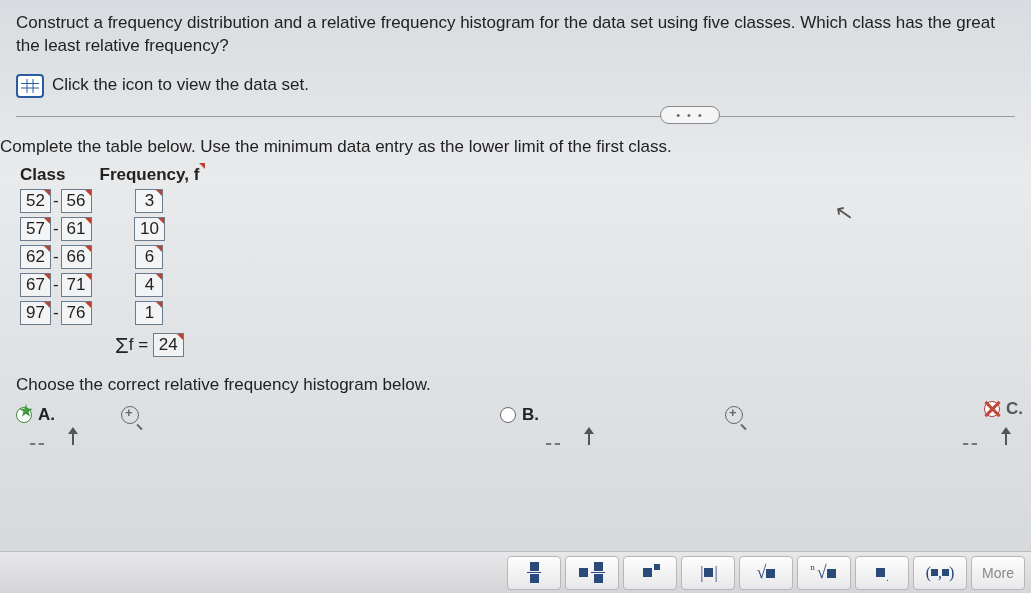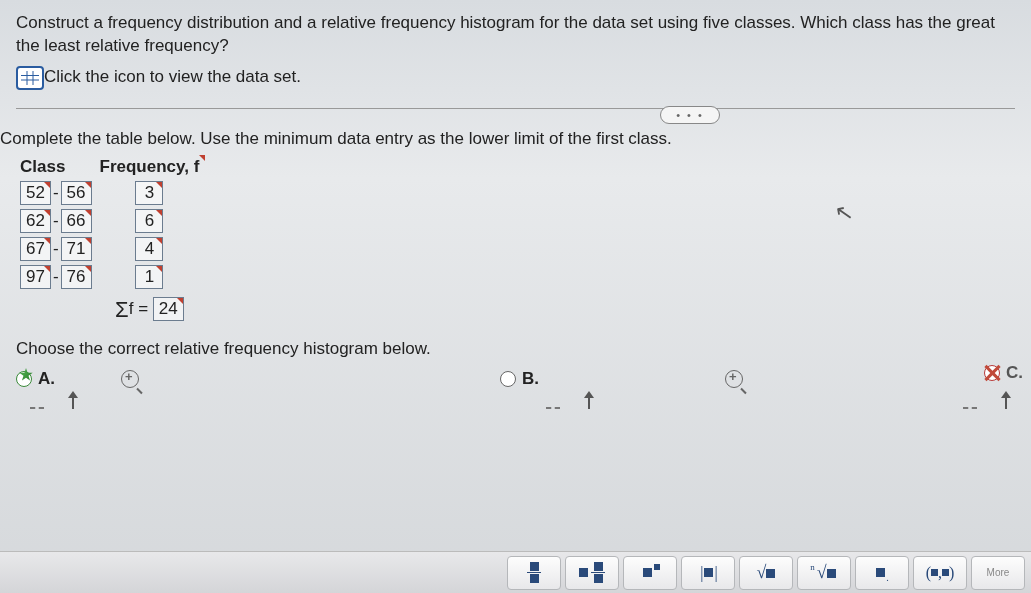--- a/index.html
+++ b/index.html
@@ -13,21 +13,22 @@
       color: #222;
     }
     .question-area {
       padding: 12px 16px 8px 16px;
       font-size: 17px;
       line-height: 1.35;
     }
     .icon-row {
       display: flex;
       align-items: center;
-      margin-top: 8px;
+      gap: 8px;
+      margin-top: 16px;
       font-size: 17px;
       text-align: center;
     }
     .data-icon {
       width: 28px;
       height: 24px;
       border: 2px solid #2a5ca0;
       border-radius: 4px;
       display: inline-flex;
       align-items: center;
@@ -229,21 +230,21 @@
       display: flex;
       align-items: center;
       justify-content: center;
       font-family: "Times New Roman", serif;
       font-size: 16px;
       color: #2a4a7a;
       cursor: pointer;
       position: relative;
     }
     .tool-btn .sq { display:inline-block; width:9px; height:9px; background:#2a4a7a; }
-    .tool-btn.more { color:#888; font-family:Arial; font-size:10px;}
+    .tool-btn.more { color:#888; font-family:Arial; font-size:14px;}
     .frac-display { display:flex; flex-direction:column; align-items:center; line-height:0.8; font-size:12px;}
     .frac-display .bar { width:14px; height:1px; background:#2a4a7a; margin:1px 0;}
     .mixed { display:flex; align-items:center; gap:3px;}
     .abs-bars { letter-spacing:-2px; }
     .choice-b { position: absolute; left: 500px; top: 0; }
     .choice-c { position: absolute; right: 8px; top: -6px; }
     .choice-c .label { color: #555;}
     .graph-stubs { position: relative; height: 30px; padding: 0 16px; }
     .stub-group { position: absolute; display:flex; align-items:flex-end; }
   </style>
@@ -280,20 +281,26 @@
       <th class="freq-head">Frequency, f</th>
     </tr>
     <tr>
       <td class="class-cell">
         <span class="class-low">52</span><span class="dash">-</span><span class="class-high">56</span>
       </td>
       <td class="freq-cell"><span class="val">3</span></td>
     </tr>
     <tr>
       <td class="class-cell">
+        <span class="class-low">57</span><span class="dash">-</span><span class="class-high">61</span>
+      </td>
+      <td class="freq-cell"><span class="val">10</span></td>
+    </tr>
+    <tr>
+      <td class="class-cell">
         <span class="class-low">62</span><span class="dash">-</span><span class="class-high">66</span>
       </td>
       <td class="freq-cell"><span class="val">6</span></td>
     </tr>
     <tr>
       <td class="class-cell">
         <span class="class-low">67</span><span class="dash">-</span><span class="class-high">71</span>
       </td>
       <td class="freq-cell"><span class="val">4</span></td>
     </tr>

